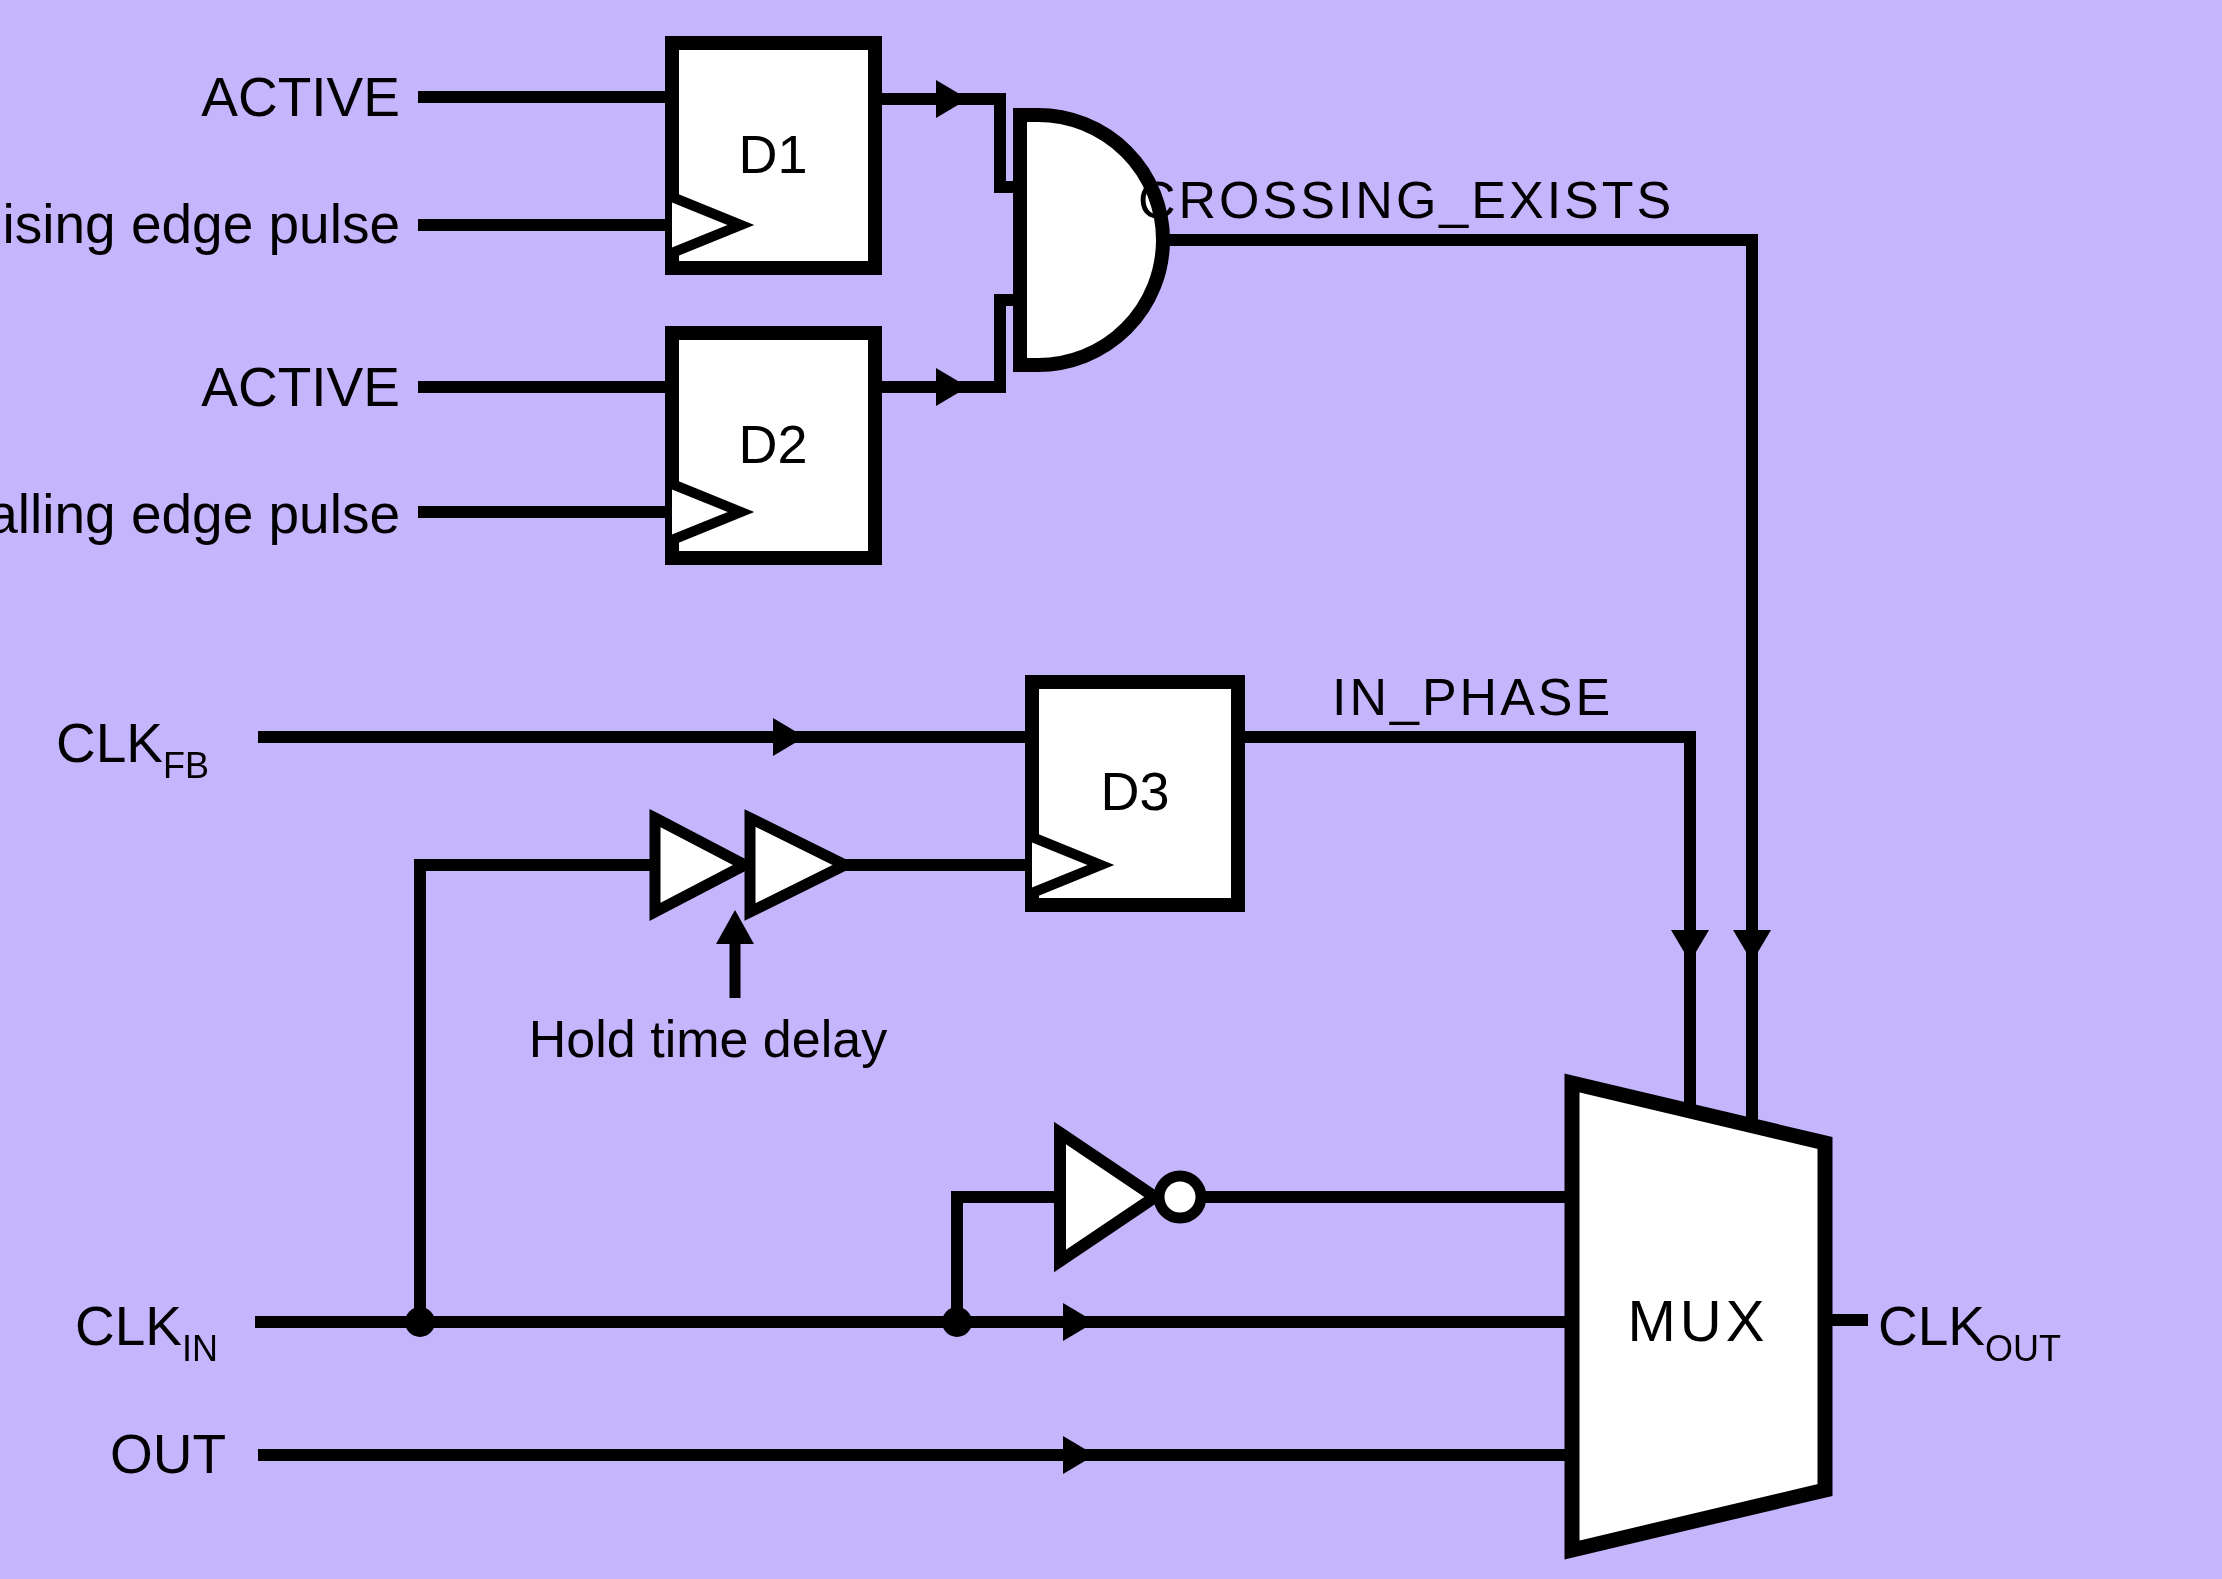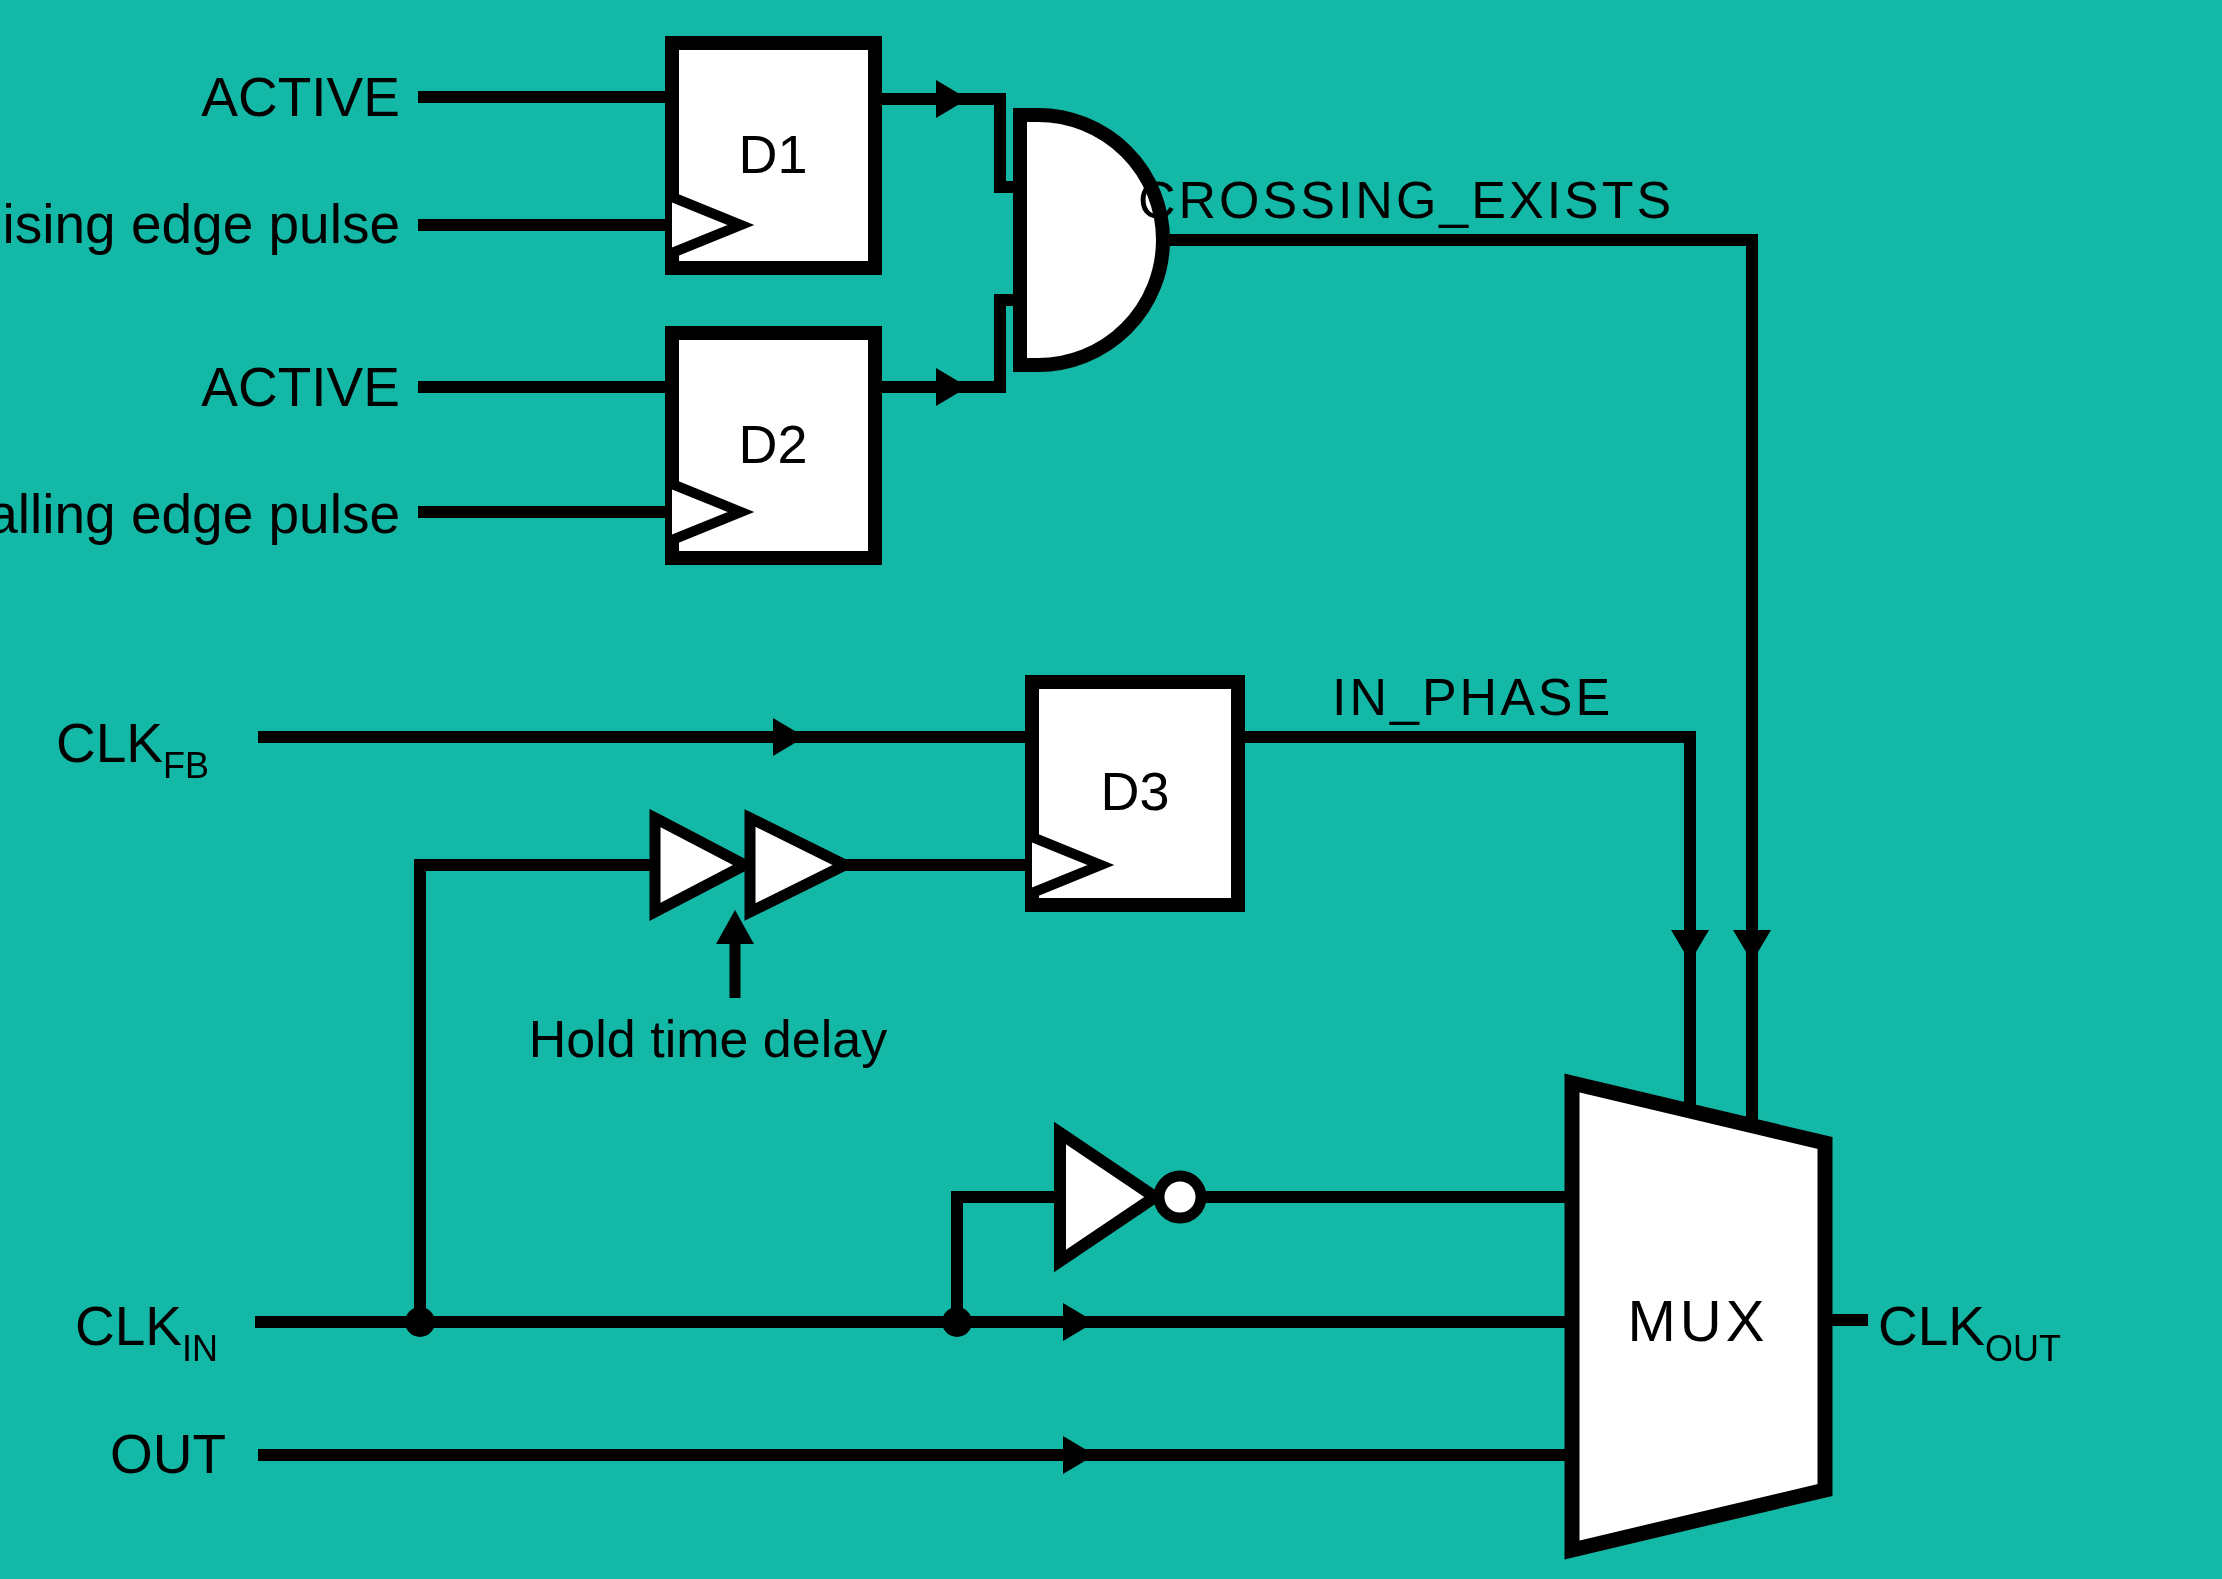--- a/index.html
+++ b/index.html
@@ -3,21 +3,21 @@
 <meta charset="utf-8">
 <style>
   html, body {
     margin: 0;
     padding: 0;
     background: #ffffff;
   }
   .stage {
     width: 2222px;
     height: 1579px;
-    background: #14b8a6;
+    background: #c4b5fd;
     position: relative;
   }
   svg { display: block; }
 
   .wire {
     stroke: #000000;
     stroke-width: 12;
     fill: none;
   }
   .boxline {

